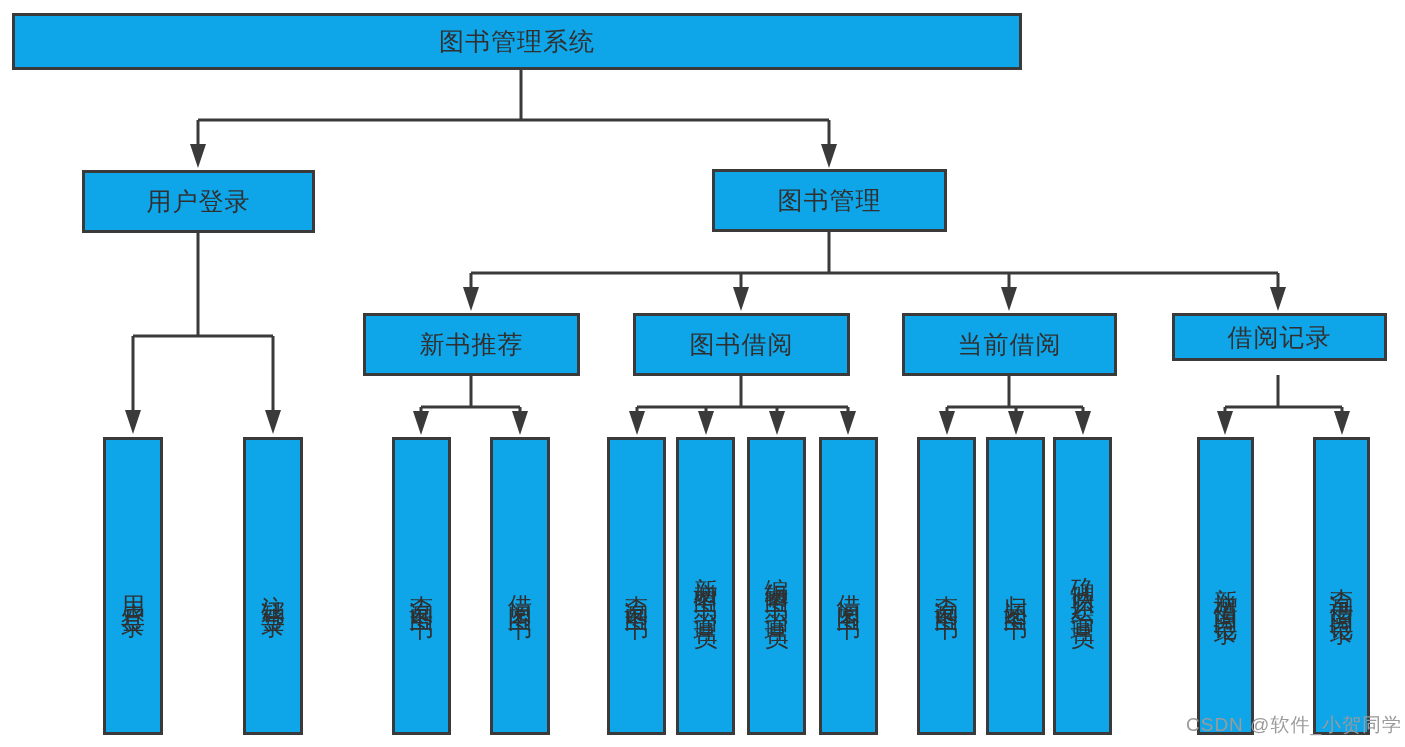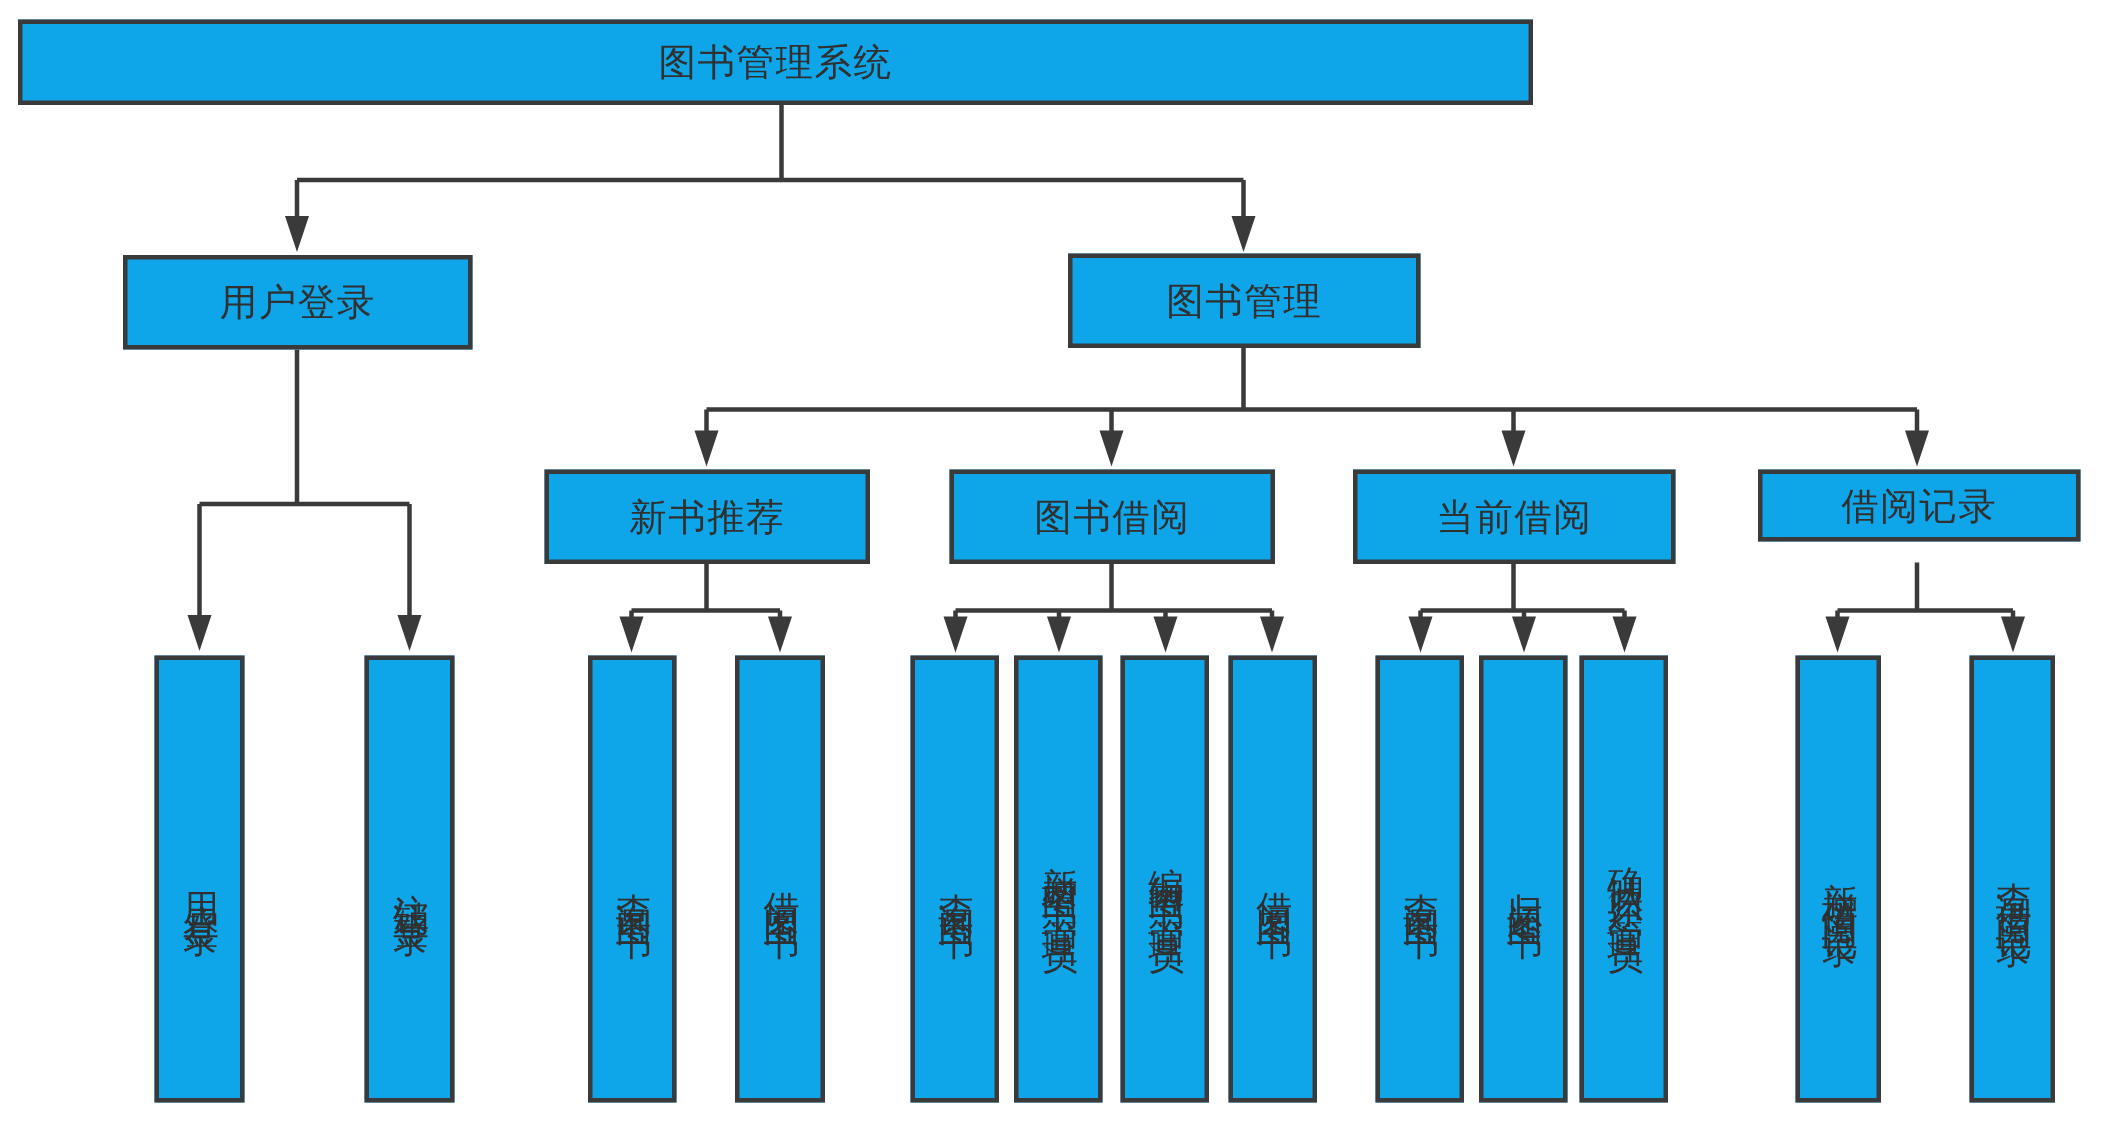--- a/index.html
+++ b/index.html
@@ -172,14 +172,15 @@
     <span class="vtext">确认归还（管理员）</span>
   </div>
 
   <div class="box vbox" style="left:1197px;top:437px;width:57px;height:298px;">
     <span class="vtext">新增借阅记录</span>
   </div>
   <div class="box vbox" style="left:1313px;top:437px;width:57px;height:298px;">
     <span class="vtext">查询借阅记录</span>
   </div>
 
+  <div id="watermark">CSDN @软件_小贺同学</div>
 
 </div>
 
 </body></html>

